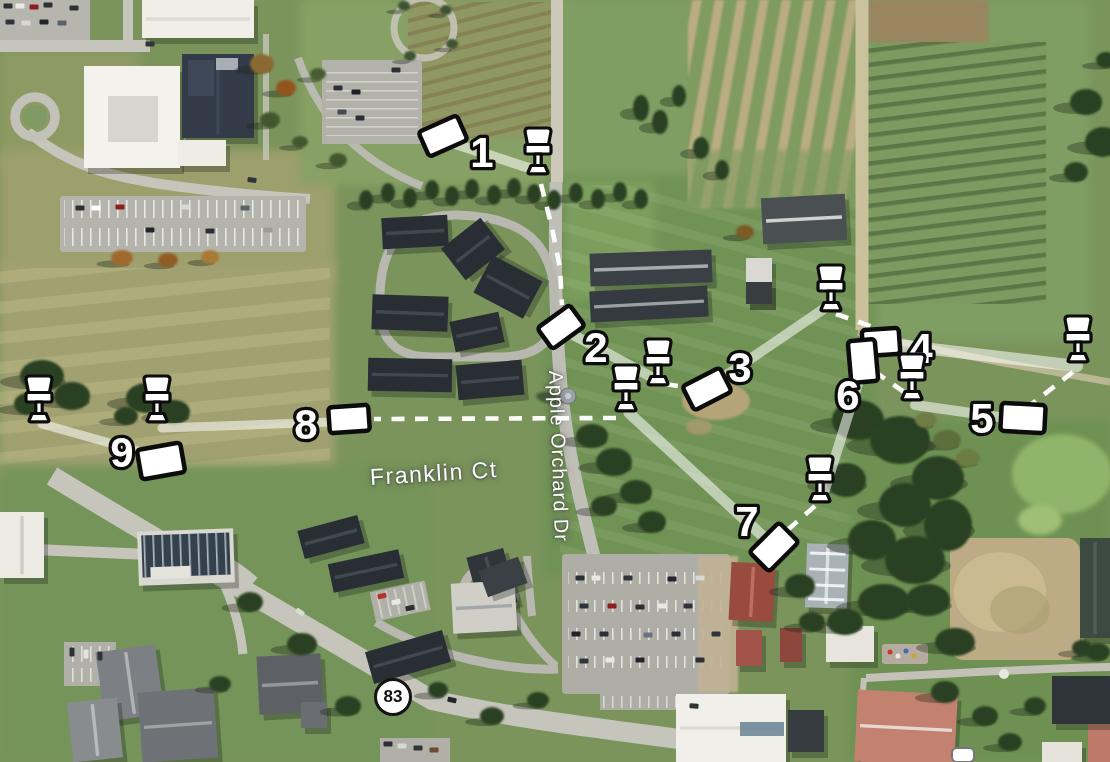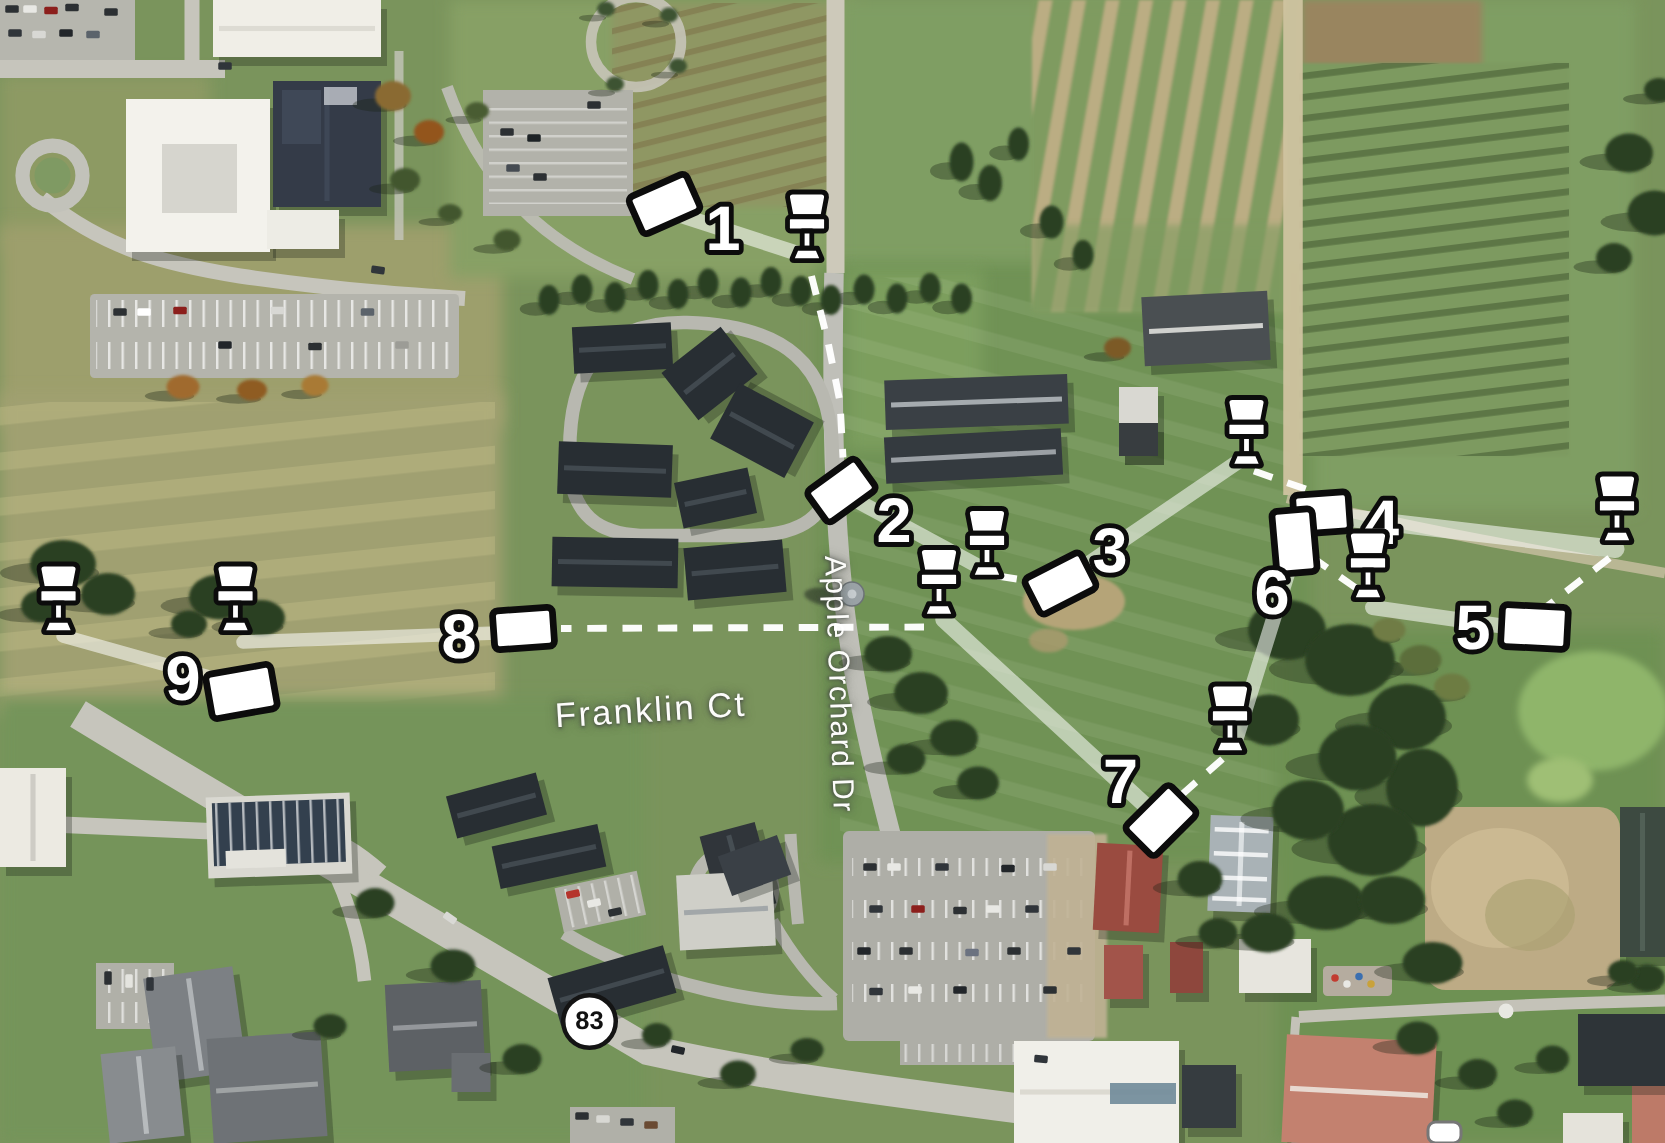--- a/index.html
+++ b/index.html
@@ -10,21 +10,21 @@
   .fairway{fill:none;stroke:rgba(255,255,255,.55);stroke-linecap:round;stroke-linejoin:round;}
   .walk{fill:none;stroke:#ffffff;stroke-width:4.6;stroke-dasharray:13 10.5;opacity:.97;}
   .hole-num{font:800 42px "Liberation Sans",sans-serif;fill:#fff;stroke:#0c0c0c;stroke-width:6.5px;
             paint-order:stroke;stroke-linejoin:round;dominant-baseline:central;}
   .basket path,.basket rect{stroke-width:3.2;stroke-linejoin:round;}
   
   .street-label{position:absolute;color:#fcfcfa;white-space:nowrap;
     text-shadow:0 1px 2px rgba(72,78,70,.9),0 0 4px rgba(72,78,70,.75),0 0 7px rgba(72,78,70,.5);}
   .franklin{left:370px;top:460px;font-size:23px;letter-spacing:1.5px;transform:rotate(-3.5deg);}
   .orchard{left:567px;top:370px;font-size:20px;letter-spacing:1px;transform-origin:0 0;transform:rotate(88deg);}
-  .route-shield{position:absolute;left:374px;top:662px;width:38px;height:38px;border-radius:50%;
+  .route-shield{position:absolute;left:374px;top:678px;width:38px;height:38px;border-radius:50%;
     background:#fff;border:3px solid #141414;box-sizing:border-box;display:flex;align-items:center;
     justify-content:center;font-size:17px;font-weight:700;color:#111;}
 </style>
 </head>
 <body>
 
 <div id="stage">
 
 <svg id="bg" viewBox="0 0 1110 762">
 <defs>

